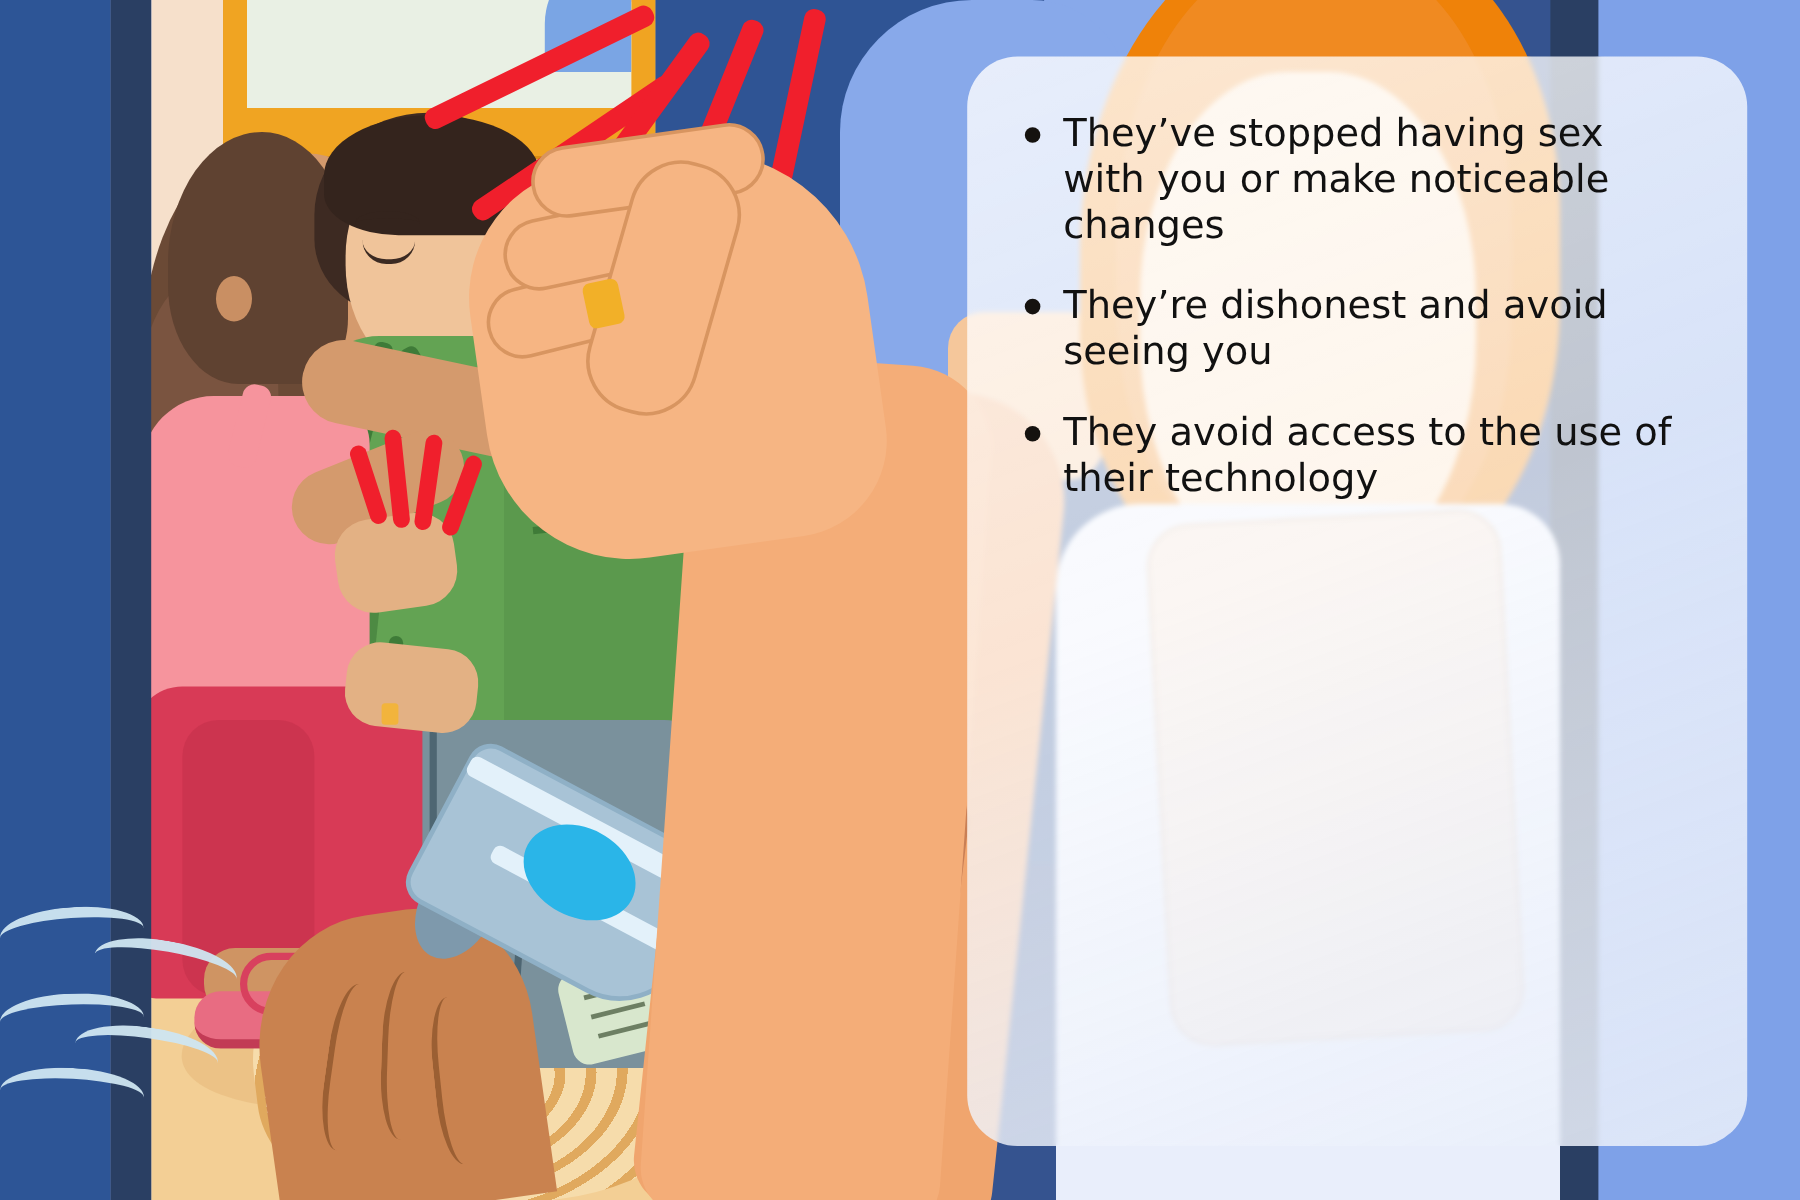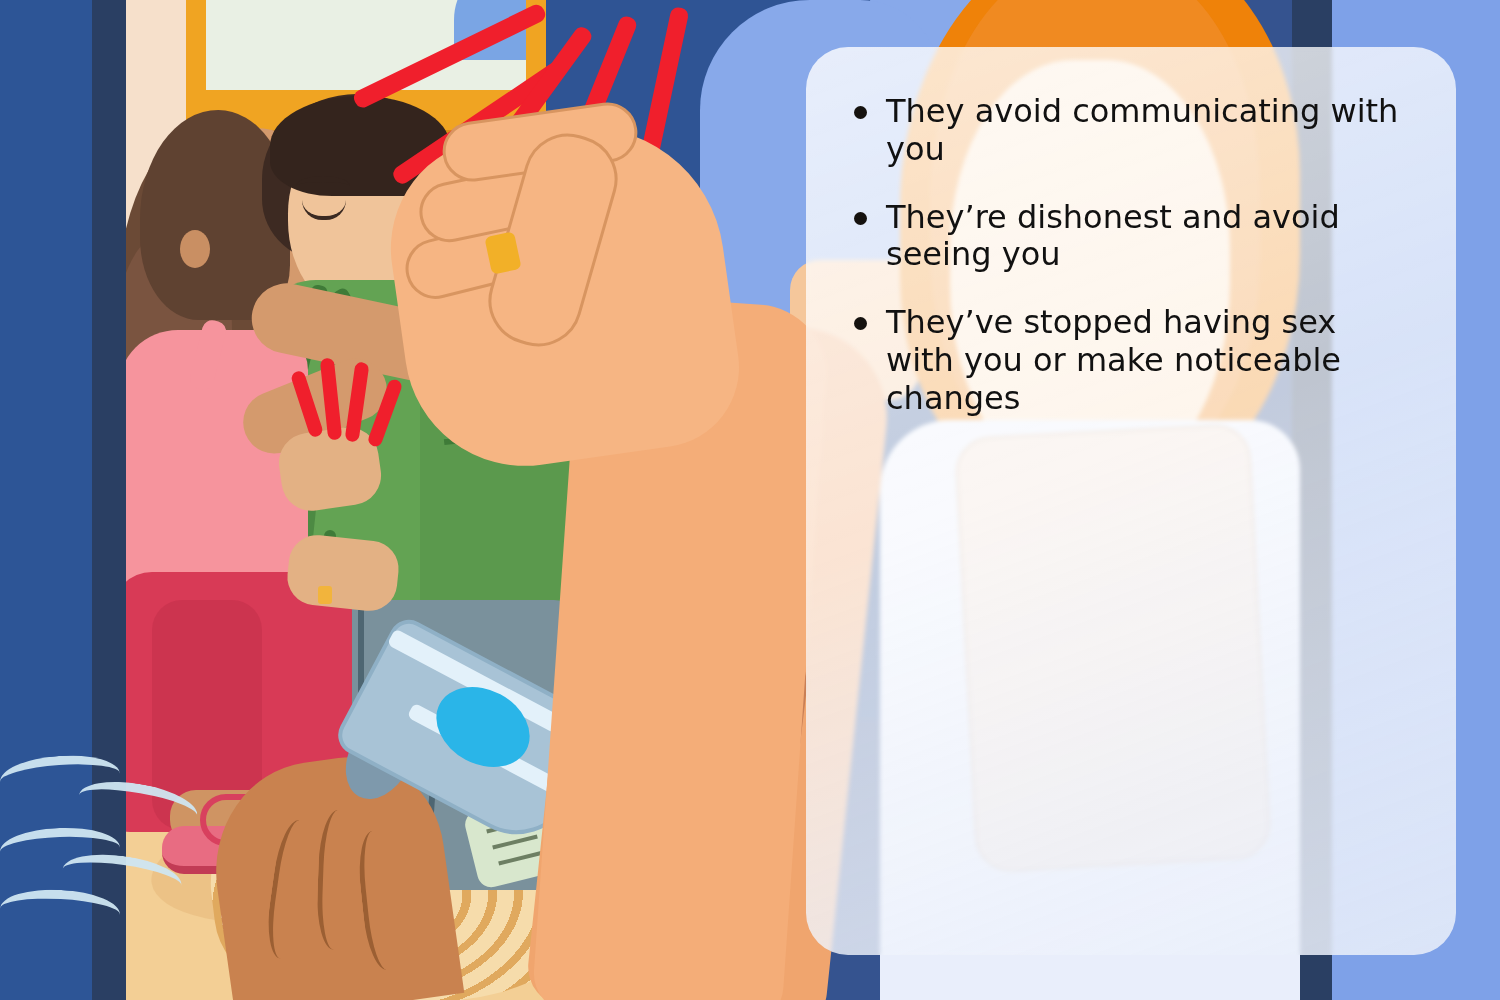--- a/index.html
+++ b/index.html
@@ -352,26 +352,26 @@
   <div class="layer fgfinger" id="ff1"></div>
   <div class="layer fgfinger" id="ff2"></div>
   <div class="layer fgfinger" id="ff3"></div>
   <div class="layer" id="fg-thumb"></div>
   <div class="layer" id="fg-ring"></div>
 
   <div class="layer nosel" id="card">
     <ul id="bullet-list">
       <li>
         <span class="dot"></span>
-        <span>They avoid communicating with you</span>
+        <span>They’ve stopped having sex with you or make noticeable changes</span>
       </li>
       <li>
         <span class="dot"></span>
         <span>They’re dishonest and avoid seeing you</span>
       </li>
       <li>
         <span class="dot"></span>
-        <span>They’ve stopped having sex with you or make noticeable changes</span>
+        <span>They avoid access to the use of their technology</span>
       </li>
     </ul>
   </div>
 
 </div>
 
 </body></html>

